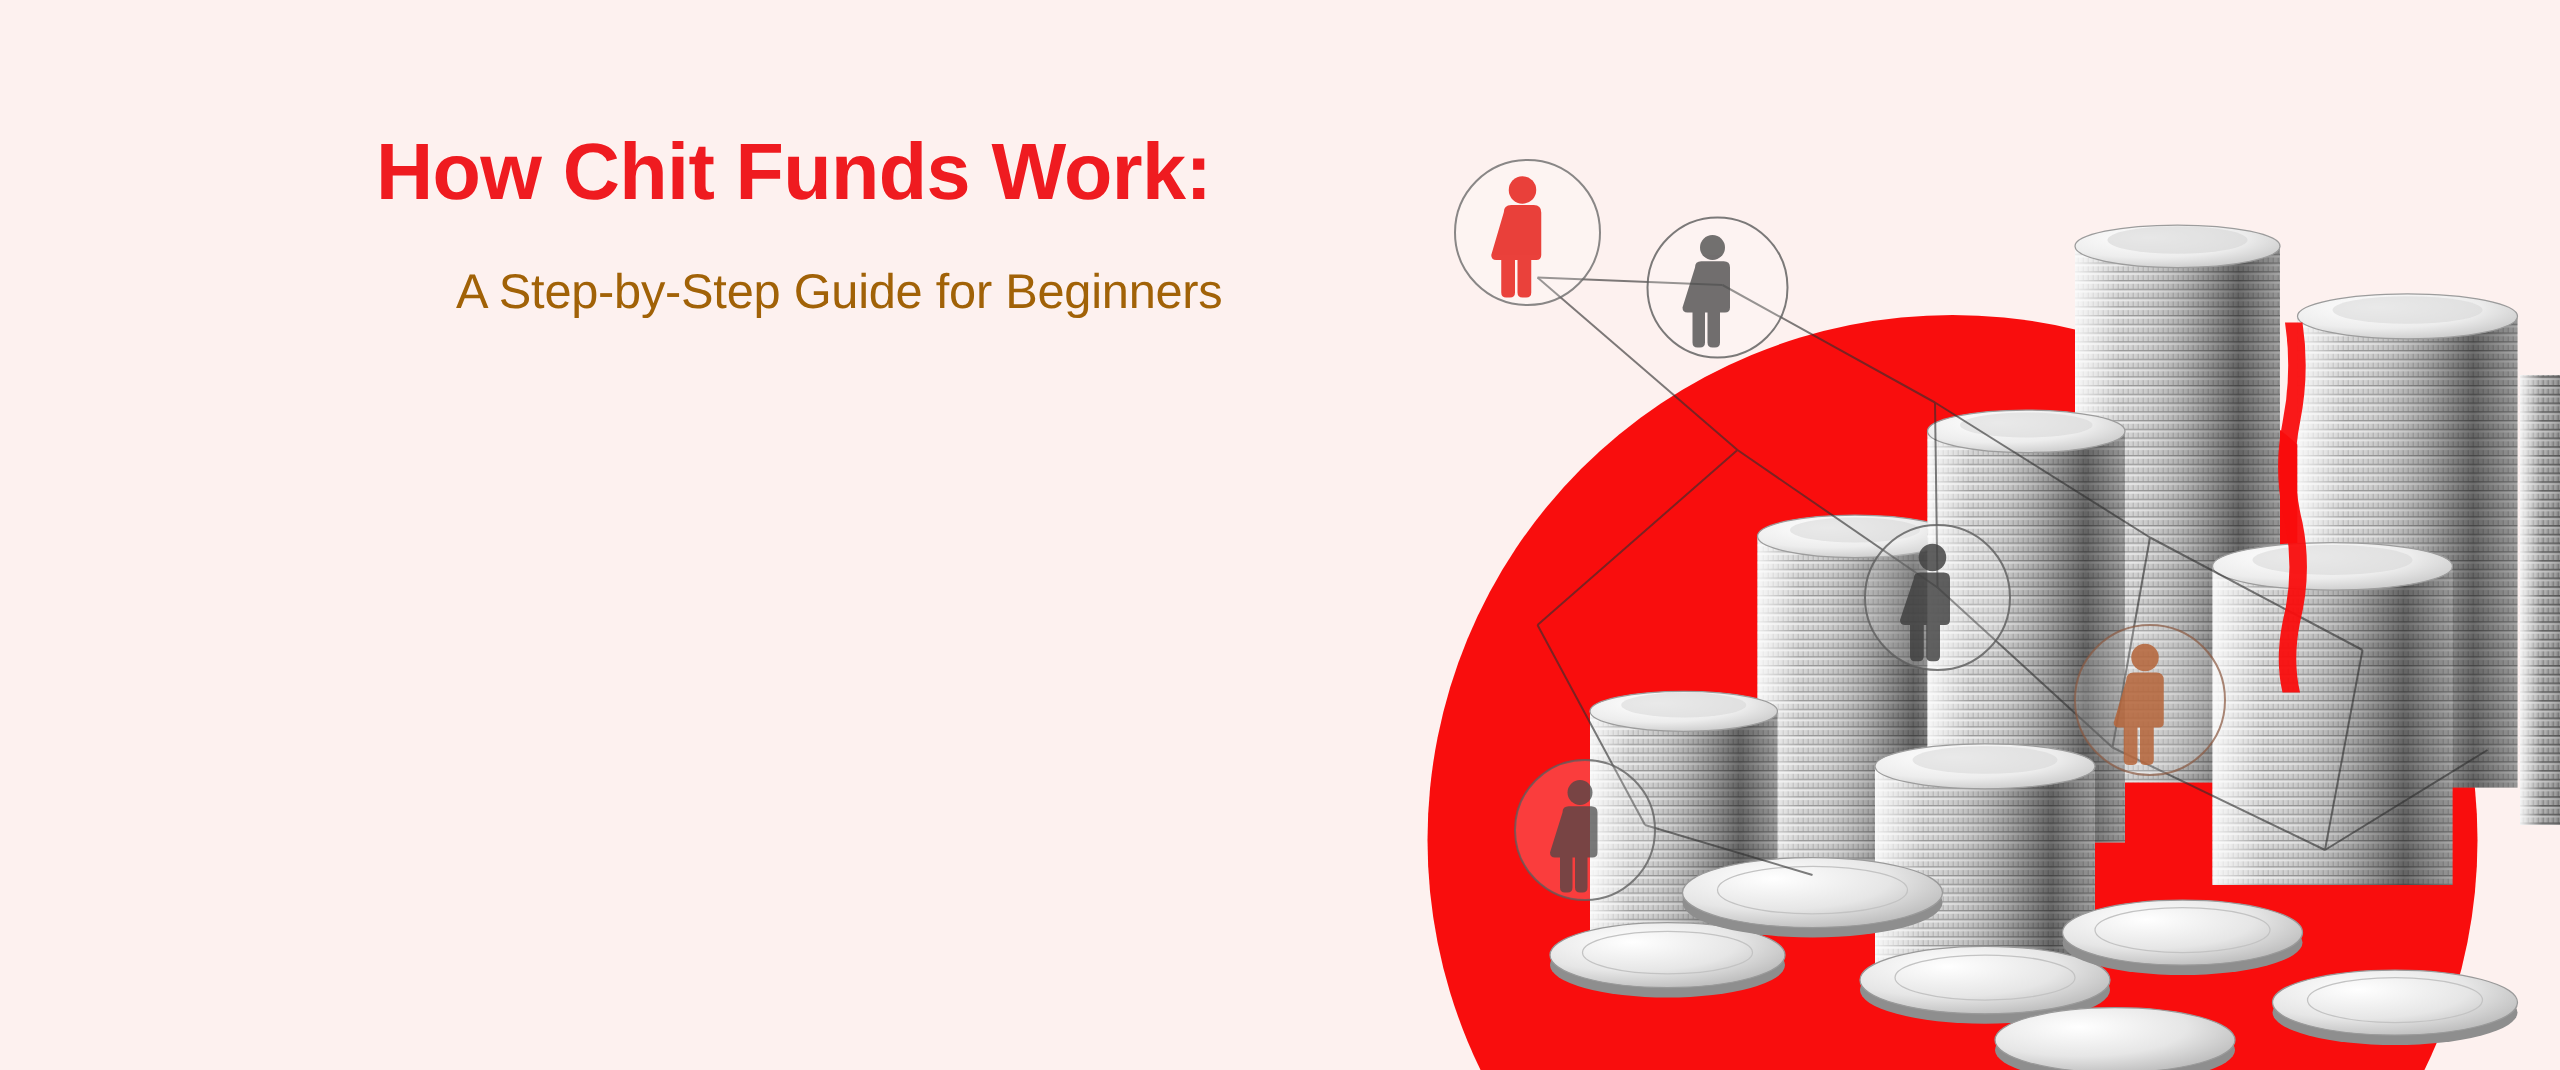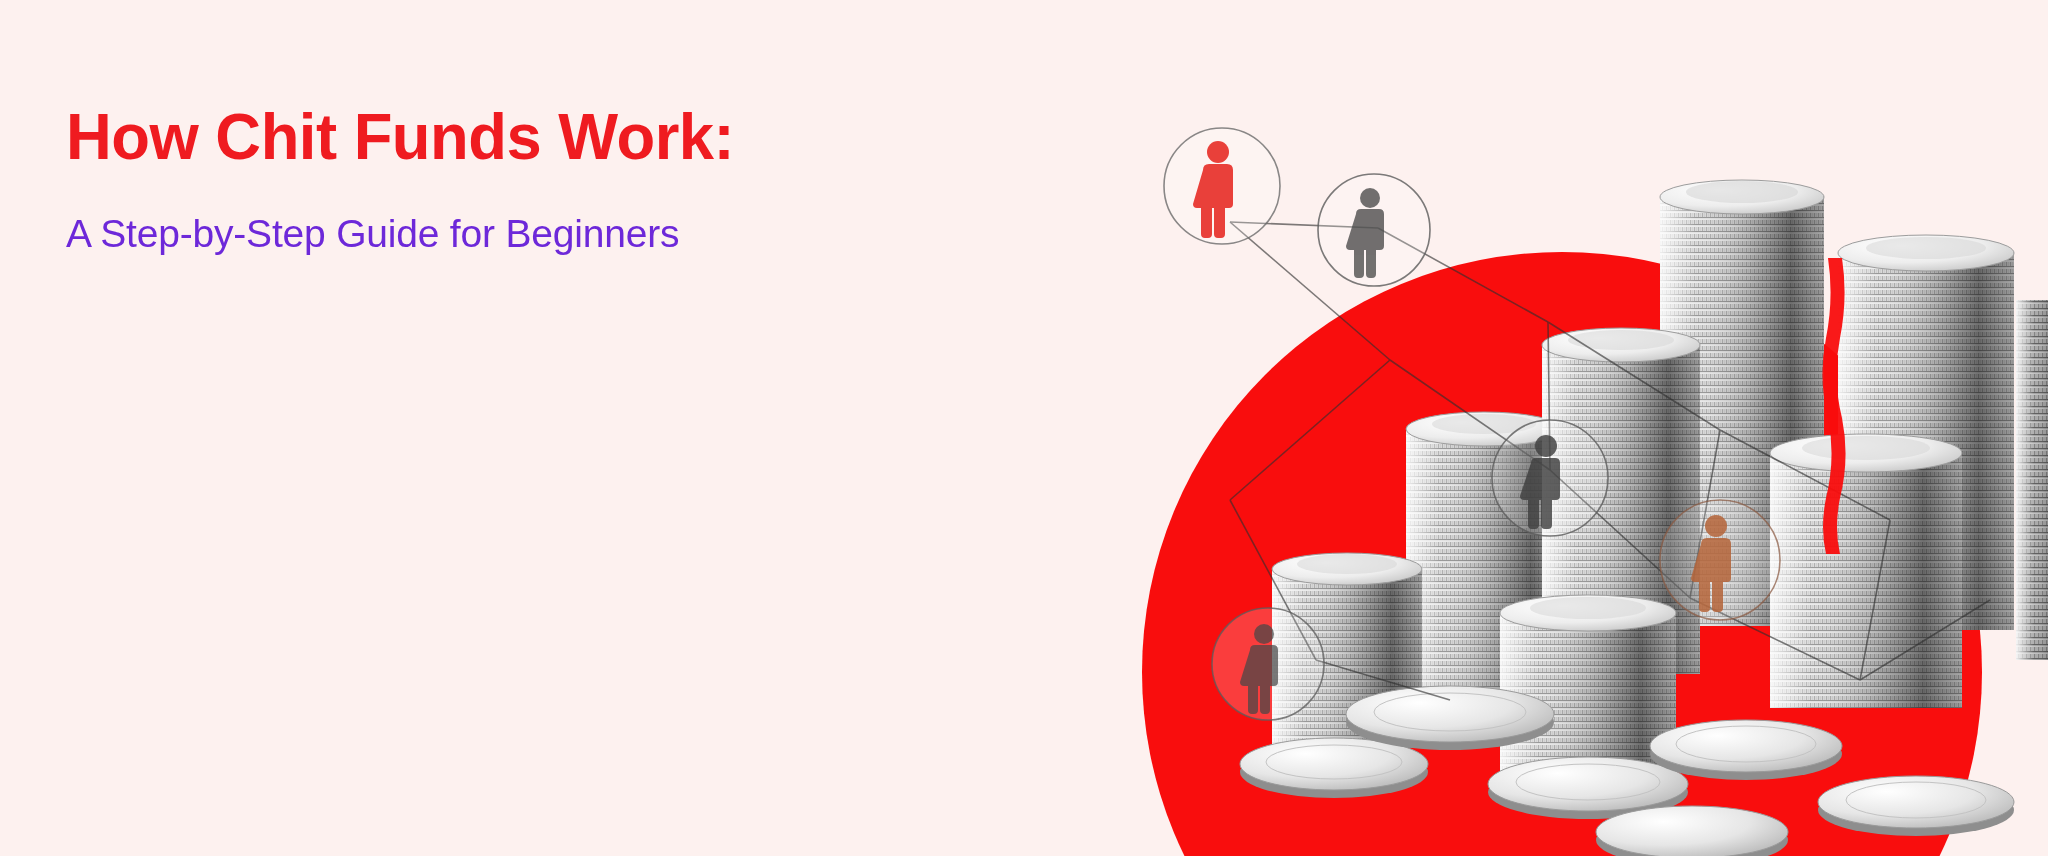--- a/index.html
+++ b/index.html
@@ -13,42 +13,43 @@
   #banner {
     position:absolute; inset:0;
     width:2048px; height:856px;
     background:#fdf1ef;
     overflow:hidden;
   }
 
   
   .text-block {
     position:absolute;
-    left:66px; top:104px;
+    left:78px; top:104px;
     width:900px;
+    text-align:right;
   }
   .headline {
     font-family:"Liberation Sans", sans-serif;
     font-weight:700;
     font-size:64px;
     line-height:1.06;
     letter-spacing:-0.5px;
     color:#ef1b20;
     white-space:nowrap;
     transform:scaleX(0.99);
     transform-origin:left center;
   }
   .subhead {
     margin-top:40px;
     font-family:"Liberation Sans", sans-serif;
     font-weight:400;
     font-size:39px;
     line-height:1.15;
     letter-spacing:-0.2px;
-    color:#6d28d9;
+    color:#a16207;
     white-space:nowrap;
   }
 
   
   .artwork {
     position:absolute;
     left:930px; top:0;
     width:1118px; height:856px;
     overflow:hidden;
   }

